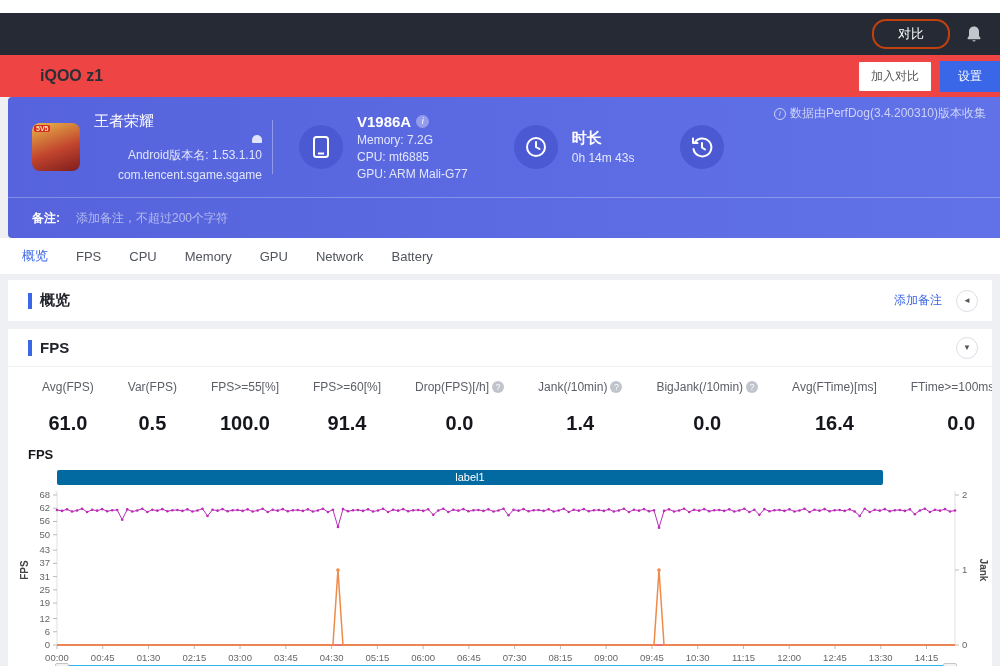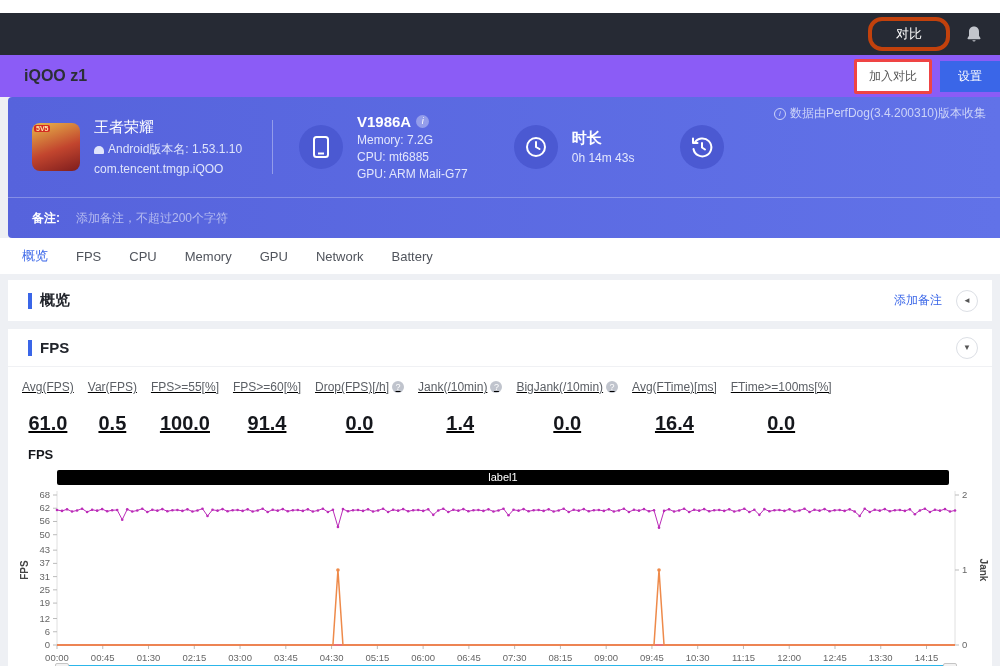--- a/index.html
+++ b/index.html
@@ -2,42 +2,42 @@
 <html><head>
 <meta charset="utf-8">
 <style>
   * { box-sizing: border-box; margin: 0; padding: 0; }
   html,body { width:1000px; height:666px; overflow:hidden; }
   body { font-family:"Liberation Sans","DejaVu Sans",sans-serif; background:#eef0f4; }
 
   .top-strip { height:13px; background:#ffffff; }
   .dark-header { height:42px; background:#262a34; display:flex; align-items:center;
     justify-content:flex-end; gap:16px; padding-right:18px; }
-  .pill-btn { border:4px solid #c2410c; color:#fff; border-radius:14px; padding:4px 24px;
+  .pill-btn { border:2px solid #c2410c; color:#fff; border-radius:14px; padding:4px 24px;
     font-size:13px; cursor:pointer; background:transparent; }
   .bell { width:16px; height:18px; }
 
-  .subheader { height:42px; background:#8b5cf6; display:flex; align-items:center; padding-left:24px; }
+  .subheader { height:42px; background:#ef4444; display:flex; align-items:center; padding-left:40px; }
   .page-title { font-size:16px; font-weight:bold; color:#2b2f36; }
   .subheader-btns { margin-left:auto; display:flex; align-items:center; }
-  .btn-join { background:#fff; border:3px solid #ef4444; color:#555; font-size:12px;
+  .btn-join { background:#fff; border:1px solid #ef4444; color:#555; font-size:12px;
     padding:6px 12px; border-radius:2px; margin-right:8px; cursor:pointer; }
   .btn-settings { background:#3a66e8; color:#fff; font-size:12px; padding:7px 18px;
     border:none; cursor:pointer; }
 
   .banner { margin-left:8px; background:linear-gradient(90deg,#5663dc,#6172e8);
     border-radius:4px 0 0 4px; color:#fff; }
   .banner-main { height:100px; display:flex; align-items:center; position:relative; padding-left:24px; }
   .game-icon { width:48px; height:48px; border-radius:8px; flex:none; position:relative;
     background:linear-gradient(160deg,#e8b84a 0%,#c2452e 55%,#7e1d1d 100%); overflow:hidden; }
   .game-icon .badge { position:absolute; top:2px; left:2px; background:#d42a22; color:#ffe9a8;
     font-size:7px; font-weight:bold; padding:0 2px; border-radius:2px; }
   .game-text { margin-left:14px; width:168px; }
   .game-name { font-size:15px; font-weight:normal; }
-  .game-sub,.game-pkg { font-size:12px; color:#dfe4fb; margin-top:4px; display:flex; align-items:center; gap:4px; }
+  .game-sub,.game-pkg { font-size:12px; color:#dfe4fb; margin-top:4px; display:flex; align-items:flex-end; gap:4px;flex-direction:column; }
   .android-glyph { width:10px; height:8px; background:#dfe4fb; border-radius:5px 5px 1px 1px; display:inline-block; }
   .v-divider { width:1px; height:54px; background:rgba(255,255,255,.35); margin:0 26px 0 10px; }
   .info-block { display:flex; align-items:center; }
   .icon-circle { width:44px; height:44px; border-radius:50%; background:#4b59d2; flex:none;
     display:flex; align-items:center; justify-content:center; }
   .info-texts { margin-left:14px; }
   .b-title { font-size:15px; font-weight:bold; display:flex; align-items:center; gap:5px; }
   .b-line { font-size:12px; color:#e2e6fc; margin-top:3px; white-space:nowrap; }
   .i-circle { display:inline-block; width:13px; height:13px; border-radius:50%;
     background:rgba(255,255,255,.35); color:#fff; font-size:9px; line-height:13px;
@@ -63,29 +63,29 @@
   .export-link { margin-left:auto; color:#3a66e8; font-size:12px; margin-right:14px;
     cursor:pointer; text-decoration:none; }
   .circle-btn { width:22px; height:22px; border:1px solid #dcdfe5; border-radius:50%;
     display:flex; align-items:center; justify-content:center; font-size:8px; color:#555;
     background:#fff; cursor:pointer; }
   .circle-btn.pushed-right { margin-left:auto; }
 
   .fps-card { margin-top:8px; height:360px; overflow:hidden; }
   .fps-title-row { height:38px; display:flex; align-items:center; padding:0 14px 0 20px;
     border-bottom:1px solid #f0f1f4; }
-  .stats-row { display:flex; padding:13px 0 0 14px; gap:14px;text-decoration:underline; }
+  .stats-row { display:flex; padding:13px 0 0 34px; gap:34px; }
   .stat-lab { font-size:12px; color:#5c6066; display:flex; align-items:center; gap:3px;
     justify-content:center; white-space:nowrap; }
   .stat-val { font-size:20px; font-weight:bold; color:#15171c; text-align:center; margin-top:18px; }
   .help-q { width:12px; height:12px; border-radius:50%; background:#c0c4cd; color:#fff;
     font-size:9px; line-height:12px; text-align:center; cursor:pointer; flex:none; }
 
   .chart-title { font-size:13px; font-weight:bold; margin:12px 0 8px 20px; color:#15171c; }
-  .label1-bar { margin-left:49px; width:892px; height:15px; background:#000000; color:#fff;
+  .label1-bar { margin-left:49px; width:826px; height:15px; background:#0369a1; color:#fff;
     font-size:11px; text-align:center; line-height:15px; border-radius:2px; }
   #chart-svg { display:block; margin-top:4px; }
 
   .scroll-row { position:relative; margin-left:49px; width:898px; height:14px; margin-top:0px; }
   .scroll-track { position:absolute; left:0; top:2px; width:898px; height:10px; background:#2cb6ea; }
   .scroll-handle { position:absolute; width:14px; height:14px; top:0; background:#f2f2f2;
     border:1px solid #c5c5c5; border-radius:2px; display:flex; align-items:center;
     justify-content:center; gap:1px; cursor:ew-resize; z-index:2; }
   .scroll-handle i { width:1px; height:6px; background:#999; display:block; }
   .scroll-handle.left { left:-2px; } .scroll-handle.right { right:-2px; }
@@ -122,21 +122,21 @@
   <div class="banner-main">
     <div class="game-icon">
       <span class="badge">5V5</span>
     </div>
     <div class="game-text">
       <div class="game-name">王者荣耀</div>
       <div class="game-sub">
         <span class="android-glyph"></span>
         <span>Android版本名: 1.53.1.10</span>
       </div>
-      <div class="game-pkg">com.tencent.tmgp.iQOO</div>
+      <div class="game-pkg">com.tencent.sgame.sgame</div>
     </div>
     <div class="v-divider"></div>
 
     <div class="info-block" style="margin-right:46px;">
       <div class="icon-circle">
         <svg width="20" height="24" viewBox="0 0 20 24">
           <rect x="3" y="2" width="14" height="20" rx="2.5" fill="none" stroke="#fff" stroke-width="2"></rect>
           <line x1="7" y1="18.5" x2="13" y2="18.5" stroke="#fff" stroke-width="2"></line>
         </svg>
       </div>

